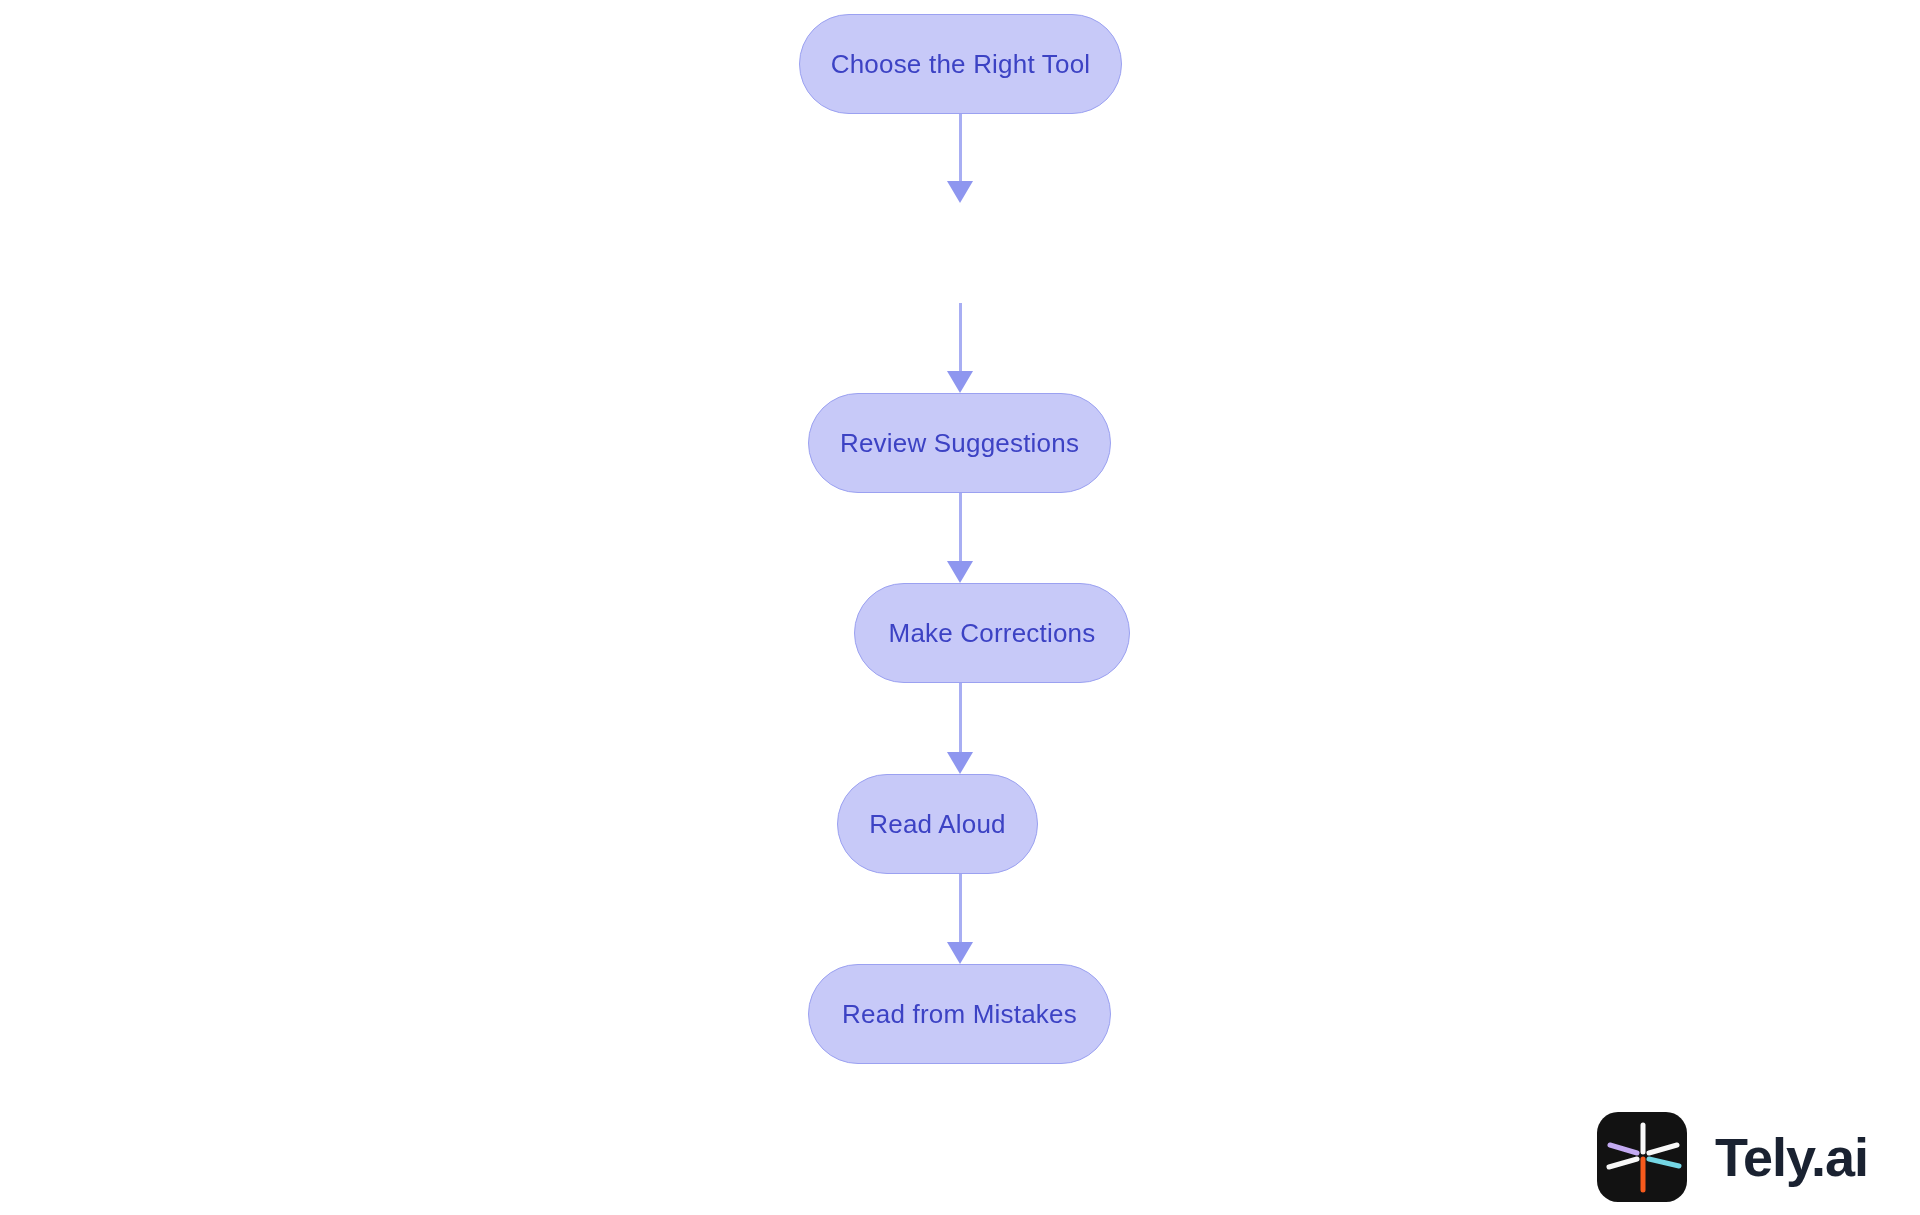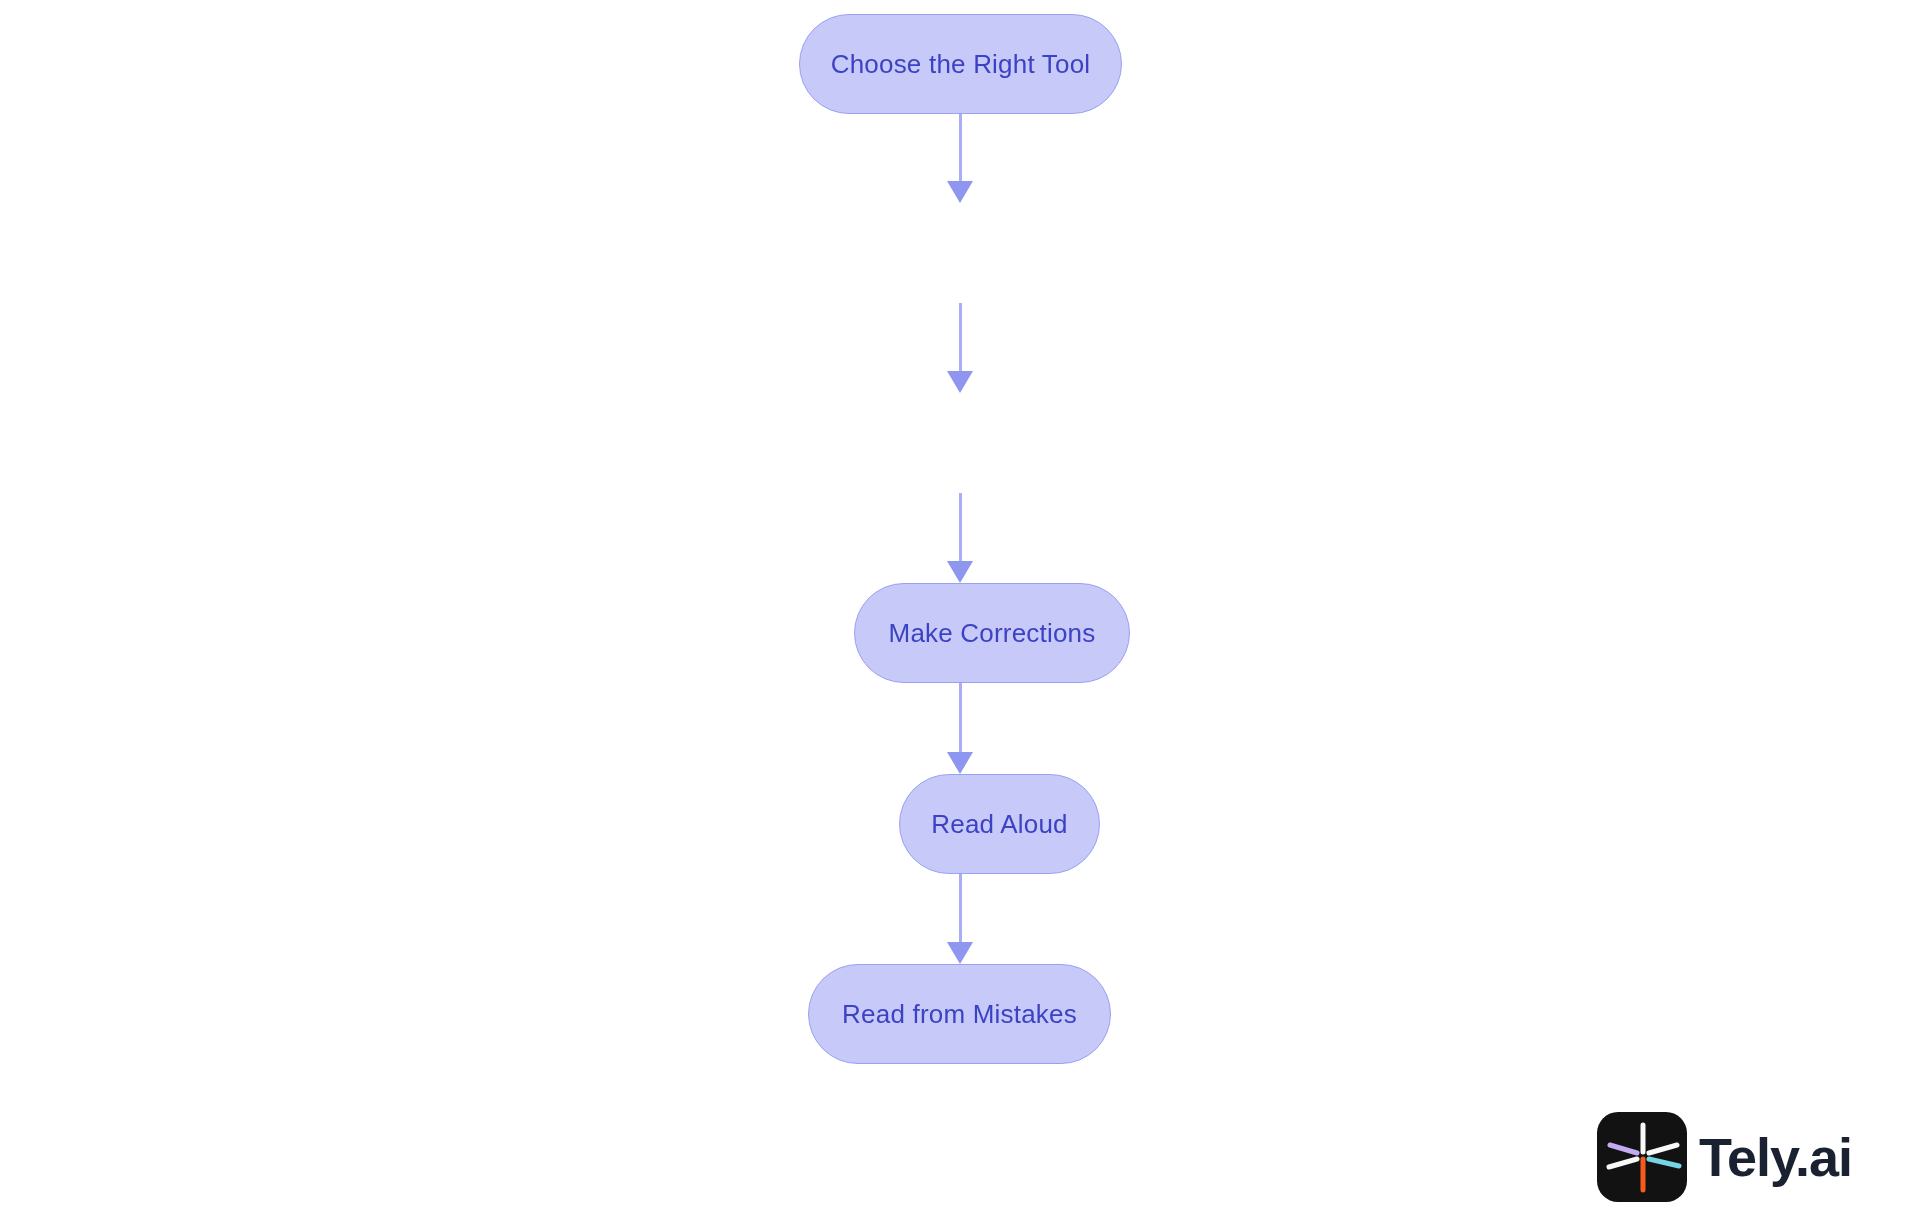--- a/index.html
+++ b/index.html
@@ -38,21 +38,21 @@
   .node span{
     color:var(--node-text);
     font-size:26px;
     letter-spacing:0.2px;
     white-space:nowrap;
   }
   .n0{left:799px;top:14px;width:323px;}
   .n1{left:808px;top:203px;width:304px;}
   .n2{left:808px;top:393px;width:303px;}
   .n3{left:854px;top:583px;width:276px;}
-  .n4{left:899px;top:774px;width:201px;}
+  .n4{left:837px;top:774px;width:201px;}
   .n5{left:808px;top:964px;width:303px;}
 
   
   .arrow{position:absolute;left:947px;width:26px;}
   .a0{top:114px;height:89px;}
   .a1{top:303px;height:90px;}
   .a2{top:493px;height:90px;}
   .a3{top:683px;height:91px;}
   .a4{top:874px;height:90px;}
   .arrow .stem{
@@ -66,21 +66,21 @@
     border-top:22px solid var(--arrow-head);
   }
 
   
   .logo{
     position:absolute;left:1597px;top:1112px;
     display:flex;align-items:center;
   }
   .logo svg{display:block;}
   .wordmark{
-    margin-left:12px;
+    margin-left:28px;
     font-size:54px;
     font-weight:bold;
     letter-spacing:-1px;
     color:var(--logo-text-color);
   }
   .spoke{stroke-width:5;stroke-linecap:round;fill:none;}
   .spoke-white{stroke:var(--spoke-white);}
   .spoke-orange{stroke:var(--spoke-orange);}
   .spoke-lavender{stroke:var(--spoke-lavender);}
   .spoke-cyan{stroke:var(--spoke-cyan);}
@@ -98,20 +98,23 @@
     <div class="stem"></div>
     <div class="head"></div>
   </div>
 
 
   <div class="arrow a1">
     <div class="stem"></div>
     <div class="head"></div>
   </div>
 
+  <div class="node n2">
+    <span>Review Suggestions</span>
+  </div>
 
   <div class="arrow a2">
     <div class="stem"></div>
     <div class="head"></div>
   </div>
 
   <div class="node n3">
     <span>Make Corrections</span>
   </div>
 

